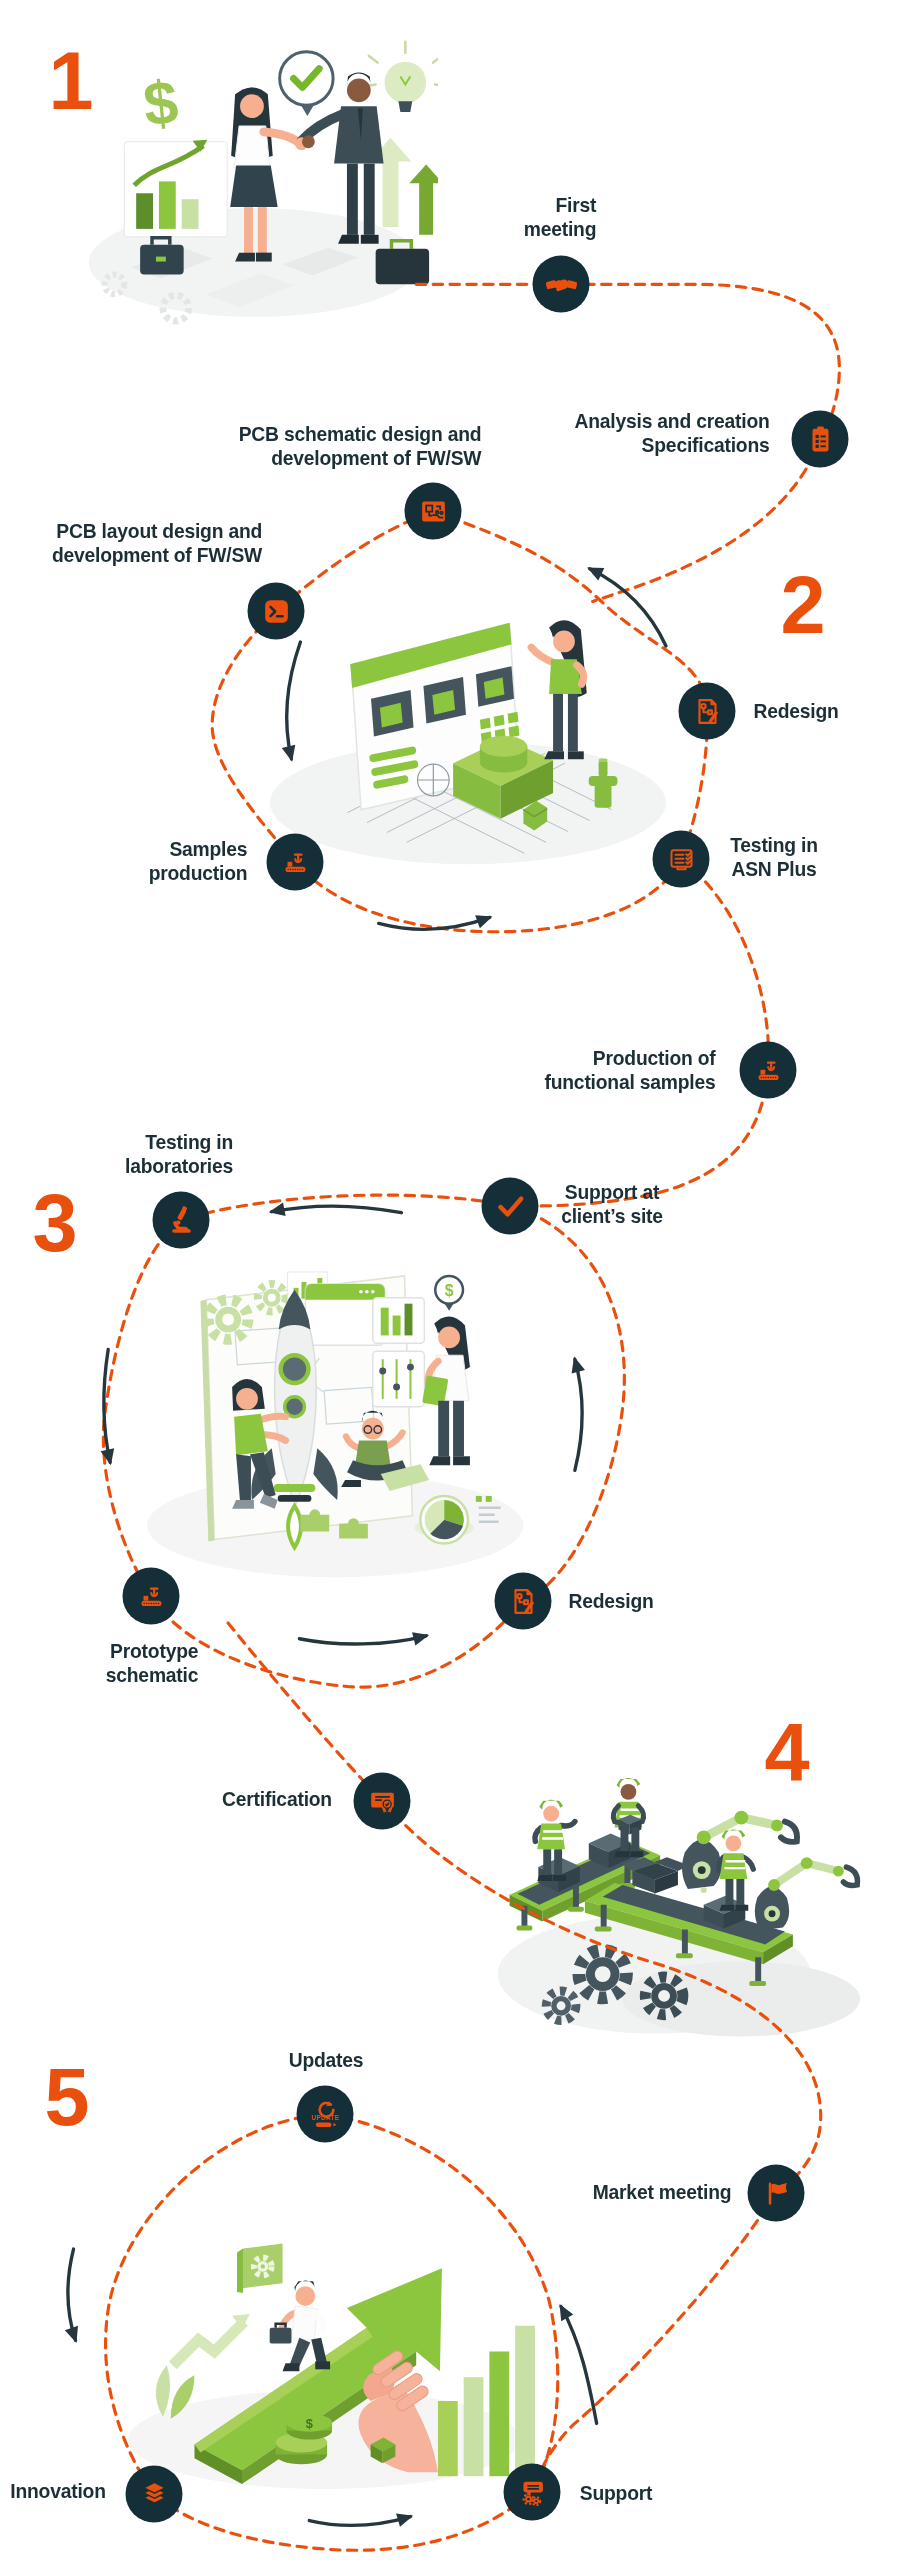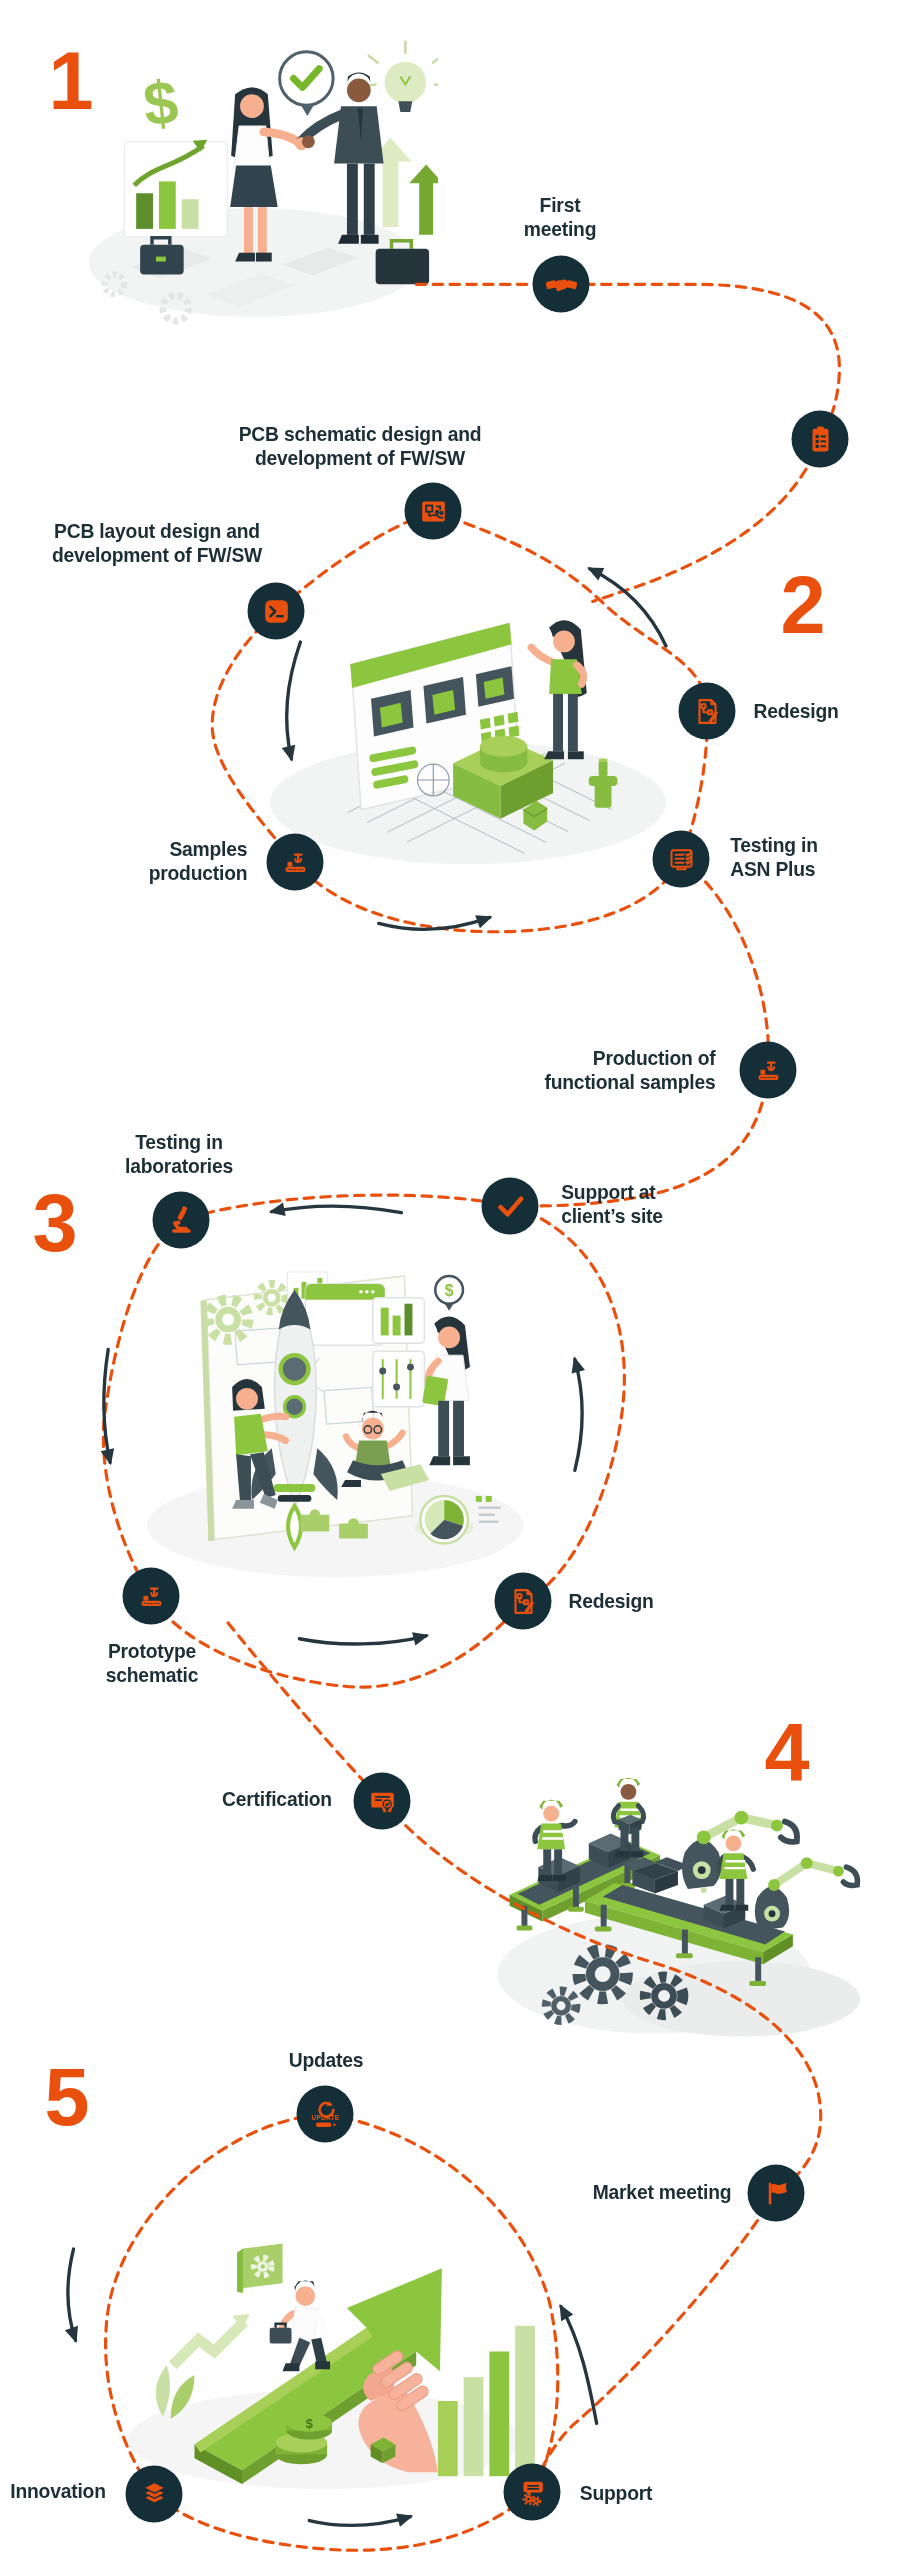--- a/index.html
+++ b/index.html
@@ -4,21 +4,21 @@
 <title>Product development process infographic</title>
 <style>
   *{margin:0;padding:0;box-sizing:border-box}
   body{background:#fff}
   .canvas{position:relative;width:902px;height:2576px;overflow:hidden;
           background:var(--background,#fff);font-family:"Liberation Sans",sans-serif}
   .num{position:absolute;transform:translate(-50%,-50%);font-size:81px;font-weight:800;
        color:var(--accent-orange,#EA500D);line-height:1;letter-spacing:-2px}
   .label{position:absolute;transform:translate(-50%,-50%);font-size:19.3px;font-weight:700;
          color:var(--label-dark,#1C2F36);line-height:1.24;white-space:pre-line;letter-spacing:-0.2px}
-  .tc{text-align:center}.tl{text-align:left}.tr{text-align:right}
+  .tc{text-align:right}.tl{text-align:center}.tr{text-align:right}
   .icon{position:absolute;transform:translate(-50%,-50%);width:57px;height:57px;border-radius:50%;
         background:var(--icon-circle-dark,#152F39);color:var(--accent-orange,#EA500D);
         display:flex;align-items:center;justify-content:center}
   .icon svg{display:block}
   .illus{position:absolute}
   .connector{position:absolute;left:0;top:0}
   .connector .dash{fill:none;stroke:var(--accent-orange,#EA500D);stroke-width:3.2;
                    stroke-dasharray:9.5 7.5;stroke-linecap:round}
   .connector .arrow{fill:none;stroke:#25363E;stroke-width:3.4;stroke-linecap:round}
   .ink{fill:var(--icon-circle-dark,#152F39)}
@@ -532,20 +532,22 @@
   </svg>
 
   <div class="num" style="left:70px;top:81px">1</div>
   <div class="num" style="left:802px;top:605px">2</div>
   <div class="num" style="left:54px;top:1223px">3</div>
   <div class="num" style="left:786px;top:1752px">4</div>
   <div class="num" style="left:66px;top:2097px">5</div>
 
   <div class="label tc" style="left:560px;top:218px">First
 meeting</div>
+  <div class="label tc" style="left:672px;top:434px">Analysis and creation
+Specifications</div>
   <div class="label tc" style="left:360px;top:447px">PCB schematic design and
 development of FW/SW</div>
   <div class="label tc" style="left:157px;top:544px">PCB layout design and
 development of FW/SW</div>
   <div class="label tl" style="left:796px;top:712px">Redesign</div>
   <div class="label tl" style="left:774px;top:858px">Testing in
 ASN Plus</div>
   <div class="label tr" style="left:198px;top:862px">Samples
 production</div>
   <div class="label tr" style="left:630px;top:1071px">Production of

